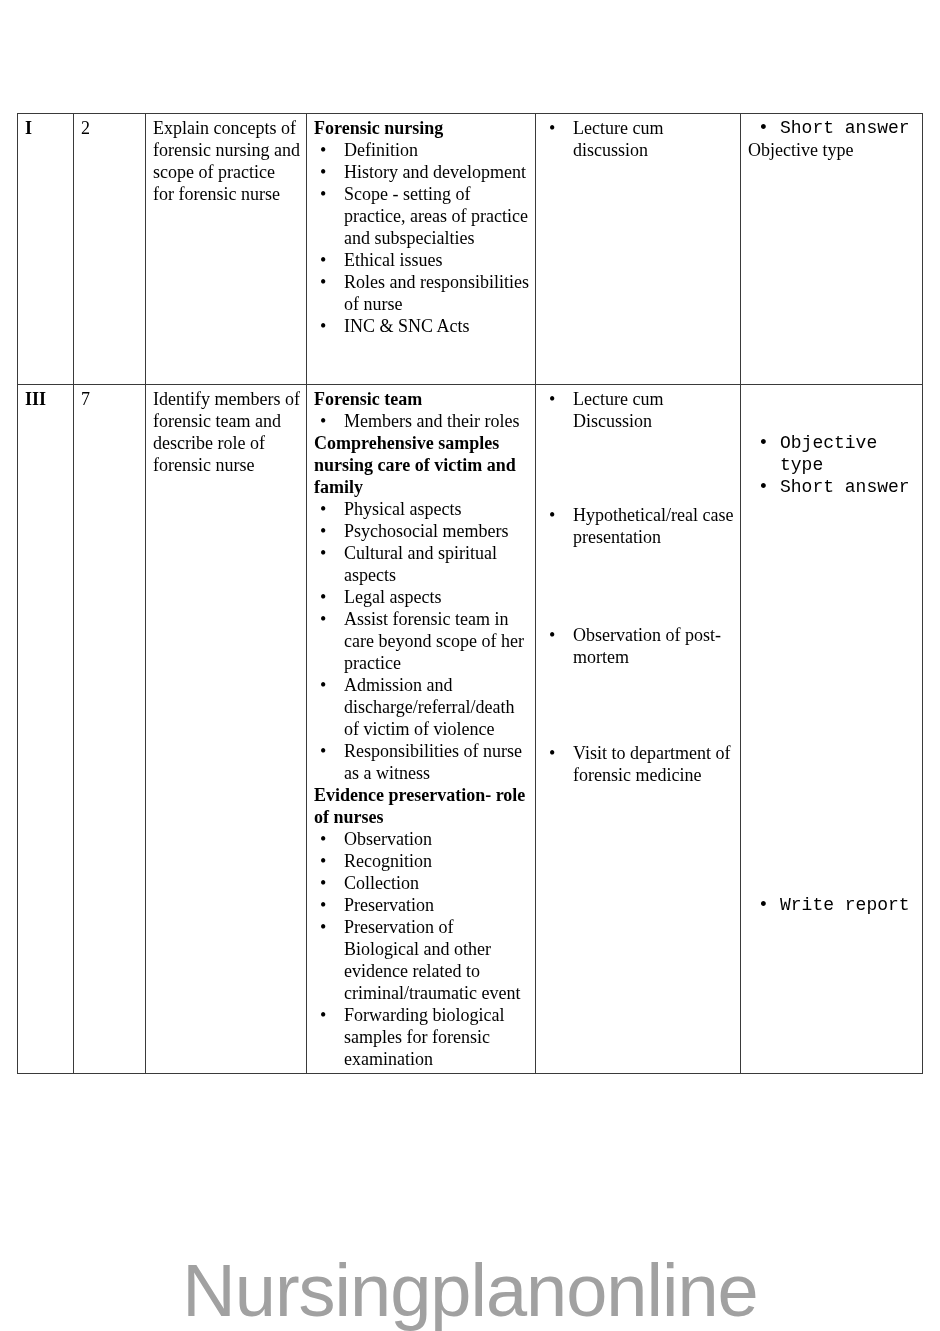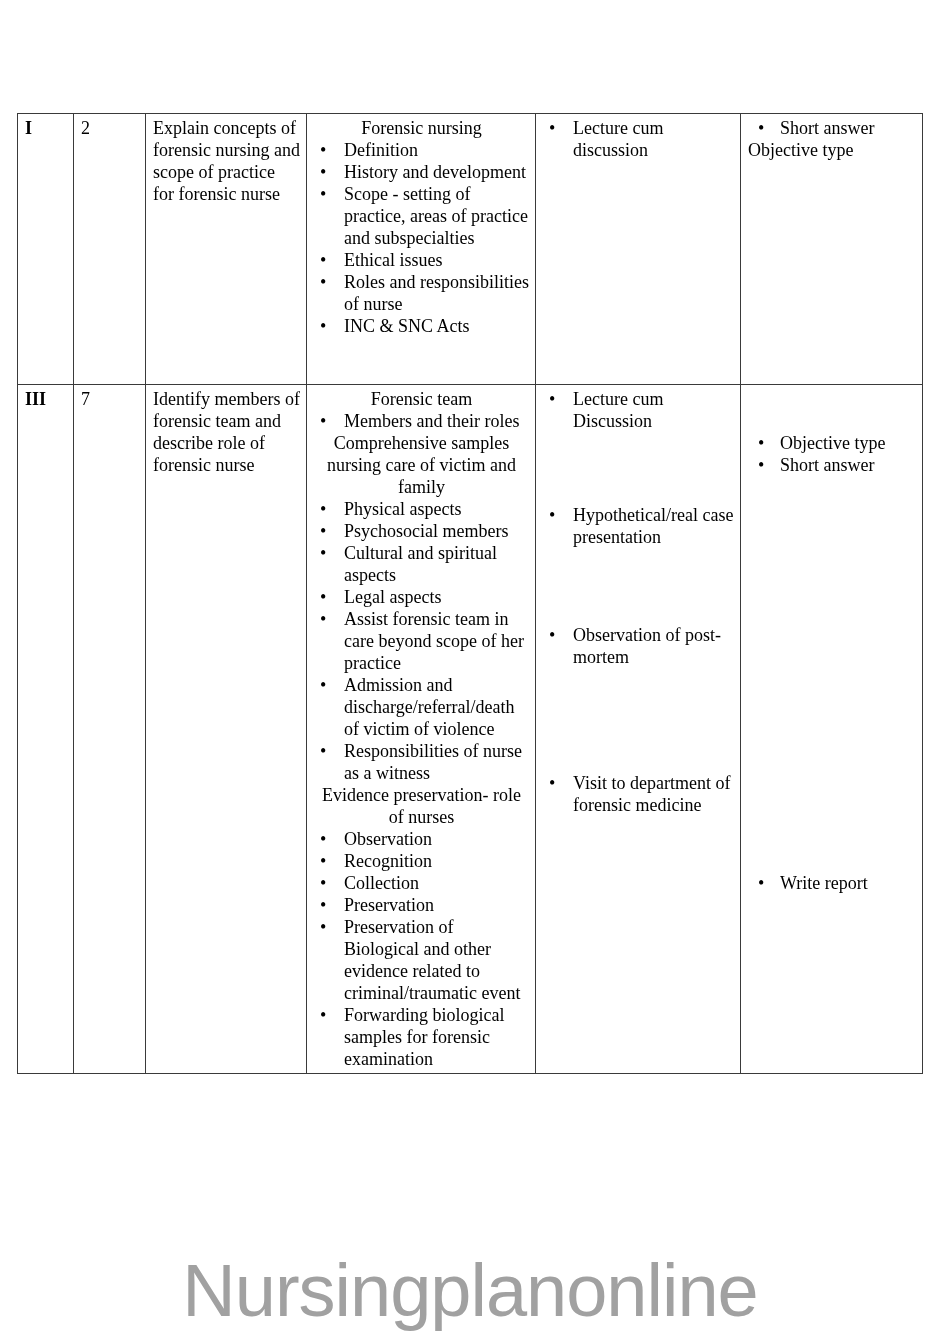--- a/index.html
+++ b/index.html
@@ -20,28 +20,28 @@
   }
   .doc-table td {
     border: 1px solid #3a3a3a;
     vertical-align: top;
     padding: 3px 6px 3px 7px;
     font-size: 18px;
     line-height: 22px;
     overflow: hidden;
   }
   .cell-unit { font-weight: bold; }
-  .ch { font-weight: normal; text-align: center; }              
+  .ch { font-weight: bold; }              
   .li { position: relative; padding-left: 30px; }
   .li::before {
     content: "\2022";
     position: absolute;
     left: 6px; top: 0;
   }
-  td.assess .li { padding-left: 32px; }
+  td.assess .li { padding-left: 32px; font-family: Liberation Mono, monospace; }
   td.assess .li::before { left: 10px; }
   .plain { }
   .watermark {
     position: absolute;
     left: 0; top: 1248px;
     width: 940px;
     text-align: center;
     font-family: "Liberation Sans", "DejaVu Sans", sans-serif;
     font-size: 74px;
     letter-spacing: -1px;
@@ -105,21 +105,21 @@
       <div class="li">Recognition</div>
       <div class="li">Collection</div>
       <div class="li">Preservation</div>
       <div class="li">Preservation of Biological and other evidence related to criminal/traumatic event</div>
       <div class="li">Forwarding biological samples for forensic examination</div>
     </td>
     <td>
       <div class="li">Lecture cum Discussion</div>
       <div class="li" style="margin-top:72px">Hypothetical/real case presentation</div>
       <div class="li" style="margin-top:76px">Observation of post-mortem</div>
-      <div class="li" style="margin-top:104px">Visit to department of forensic medicine</div>
+      <div class="li" style="margin-top:74px">Visit to department of forensic medicine</div>
     </td>
     <td class="assess">
       <div class="li" style="margin-top:44px">Objective type</div>
       <div class="li">Short answer</div>
       <div class="li" style="margin-top:396px">Write report</div>
     </td>
   </tr>
 </tbody>
   </table>
 

